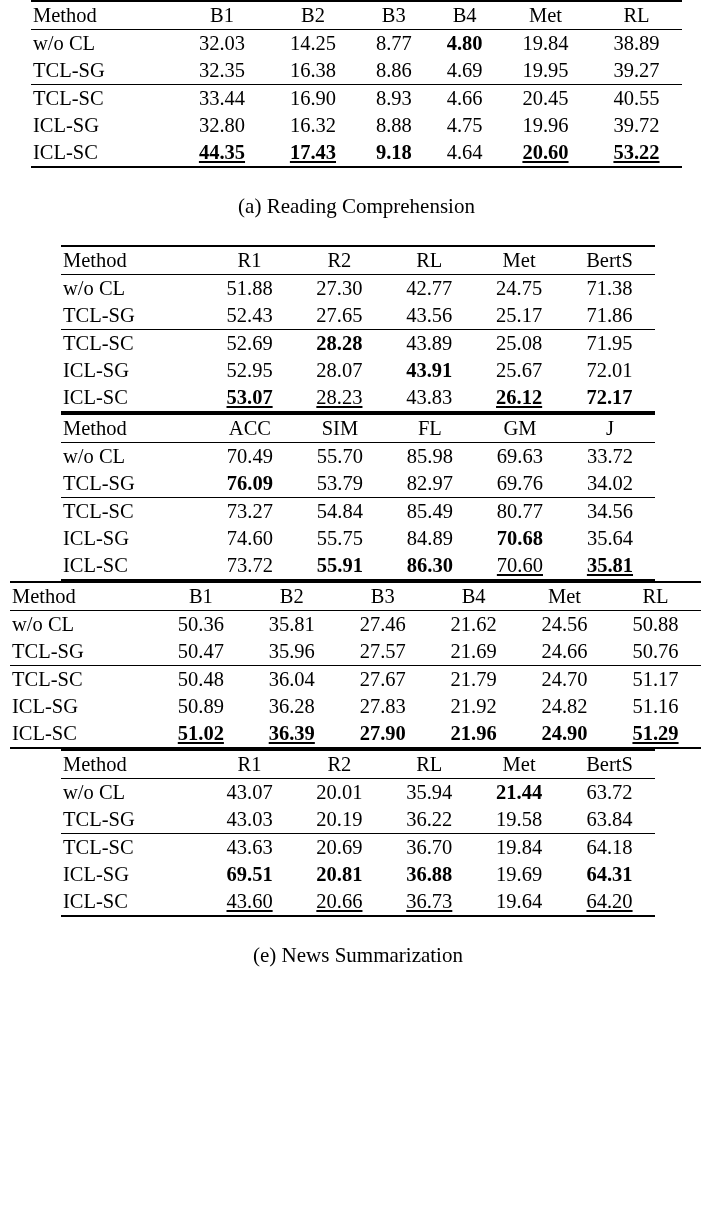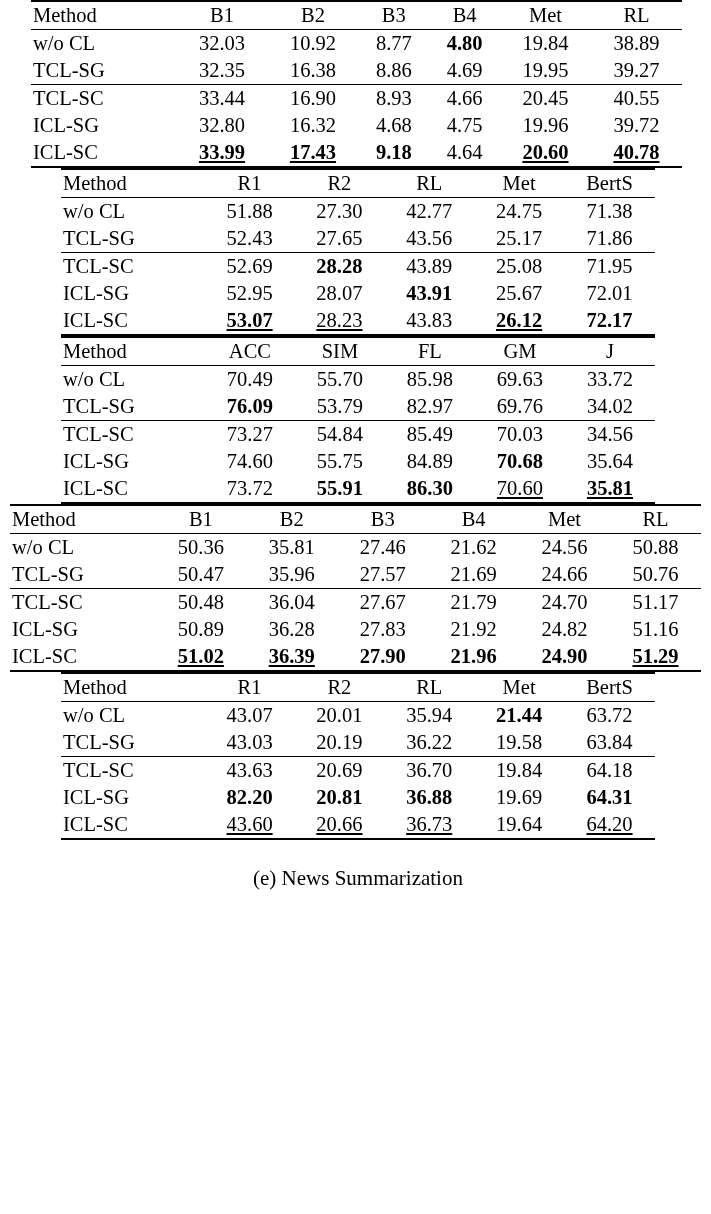--- a/index.html
+++ b/index.html
@@ -85,21 +85,21 @@
               <th>B3</th>
               <th>B4</th>
               <th>Met</th>
               <th>RL</th>
             </tr>
           </thead>
           <tbody>
             <tr class="midrule-head">
               <td class="method">w/o CL</td>
               <td><span>32.03</span></td>
-              <td><span>10.92</span></td>
+              <td><span>14.25</span></td>
               <td><span>8.77</span></td>
               <td><span class="b">4.80</span></td>
               <td><span>19.84</span></td>
               <td><span>38.89</span></td>
             </tr>
             <tr class="">
               <td class="method">TCL-SG</td>
               <td><span>32.35</span></td>
               <td><span>16.38</span></td>
               <td><span>8.86</span></td>
@@ -115,36 +115,37 @@
               <td><span>16.90</span></td>
               <td><span>8.93</span></td>
               <td><span>4.66</span></td>
               <td><span>20.45</span></td>
               <td><span>40.55</span></td>
             </tr>
             <tr class="">
               <td class="method">ICL-SG</td>
               <td><span>32.80</span></td>
               <td><span>16.32</span></td>
-              <td><span>4.68</span></td>
+              <td><span>8.88</span></td>
               <td><span>4.75</span></td>
               <td><span>19.96</span></td>
               <td><span>39.72</span></td>
             </tr>
             <tr class="bottomrule">
               <td class="method">ICL-SC</td>
-              <td><span class="bu">33.99</span></td>
+              <td><span class="bu">44.35</span></td>
               <td><span class="bu">17.43</span></td>
               <td><span class="b">9.18</span></td>
               <td><span>4.64</span></td>
               <td><span class="bu">20.60</span></td>
-              <td><span class="bu">40.78</span></td>
-            </tr>
-          </tbody>
-        </table>
+              <td><span class="bu">53.22</span></td>
+            </tr>
+          </tbody>
+        </table>
+        <div class="caption">(a) Reading Comprehension</div>
       </div>
       <div class="table-block block-b">
         <table class="rt">
           <thead>
             <tr class="toprule header-row">
               <th class="method">Method</th>
               <th>R1</th>
               <th>R2</th>
               <th>RL</th>
               <th>Met</th>
@@ -226,21 +227,21 @@
               <td><span>69.76</span></td>
               <td><span>34.02</span></td>
             </tr>
           </tbody>
           <tbody>
             <tr class="midrule">
               <td class="method">TCL-SC</td>
               <td><span>73.27</span></td>
               <td><span>54.84</span></td>
               <td><span>85.49</span></td>
-              <td><span>70.03</span></td>
+              <td><span>80.77</span></td>
               <td><span>34.56</span></td>
             </tr>
             <tr class="">
               <td class="method">ICL-SG</td>
               <td><span>74.60</span></td>
               <td><span>55.75</span></td>
               <td><span>84.89</span></td>
               <td><span class="b">70.68</span></td>
               <td><span>35.64</span></td>
             </tr>
@@ -353,21 +354,21 @@
             <tr class="midrule">
               <td class="method">TCL-SC</td>
               <td><span>43.63</span></td>
               <td><span>20.69</span></td>
               <td><span>36.70</span></td>
               <td><span>19.84</span></td>
               <td><span>64.18</span></td>
             </tr>
             <tr class="">
               <td class="method">ICL-SG</td>
-              <td><span class="b">82.20</span></td>
+              <td><span class="b">69.51</span></td>
               <td><span class="b">20.81</span></td>
               <td><span class="b">36.88</span></td>
               <td><span>19.69</span></td>
               <td><span class="b">64.31</span></td>
             </tr>
             <tr class="bottomrule">
               <td class="method">ICL-SC</td>
               <td><span class="u">43.60</span></td>
               <td><span class="u">20.66</span></td>
               <td><span class="u">36.73</span></td>

